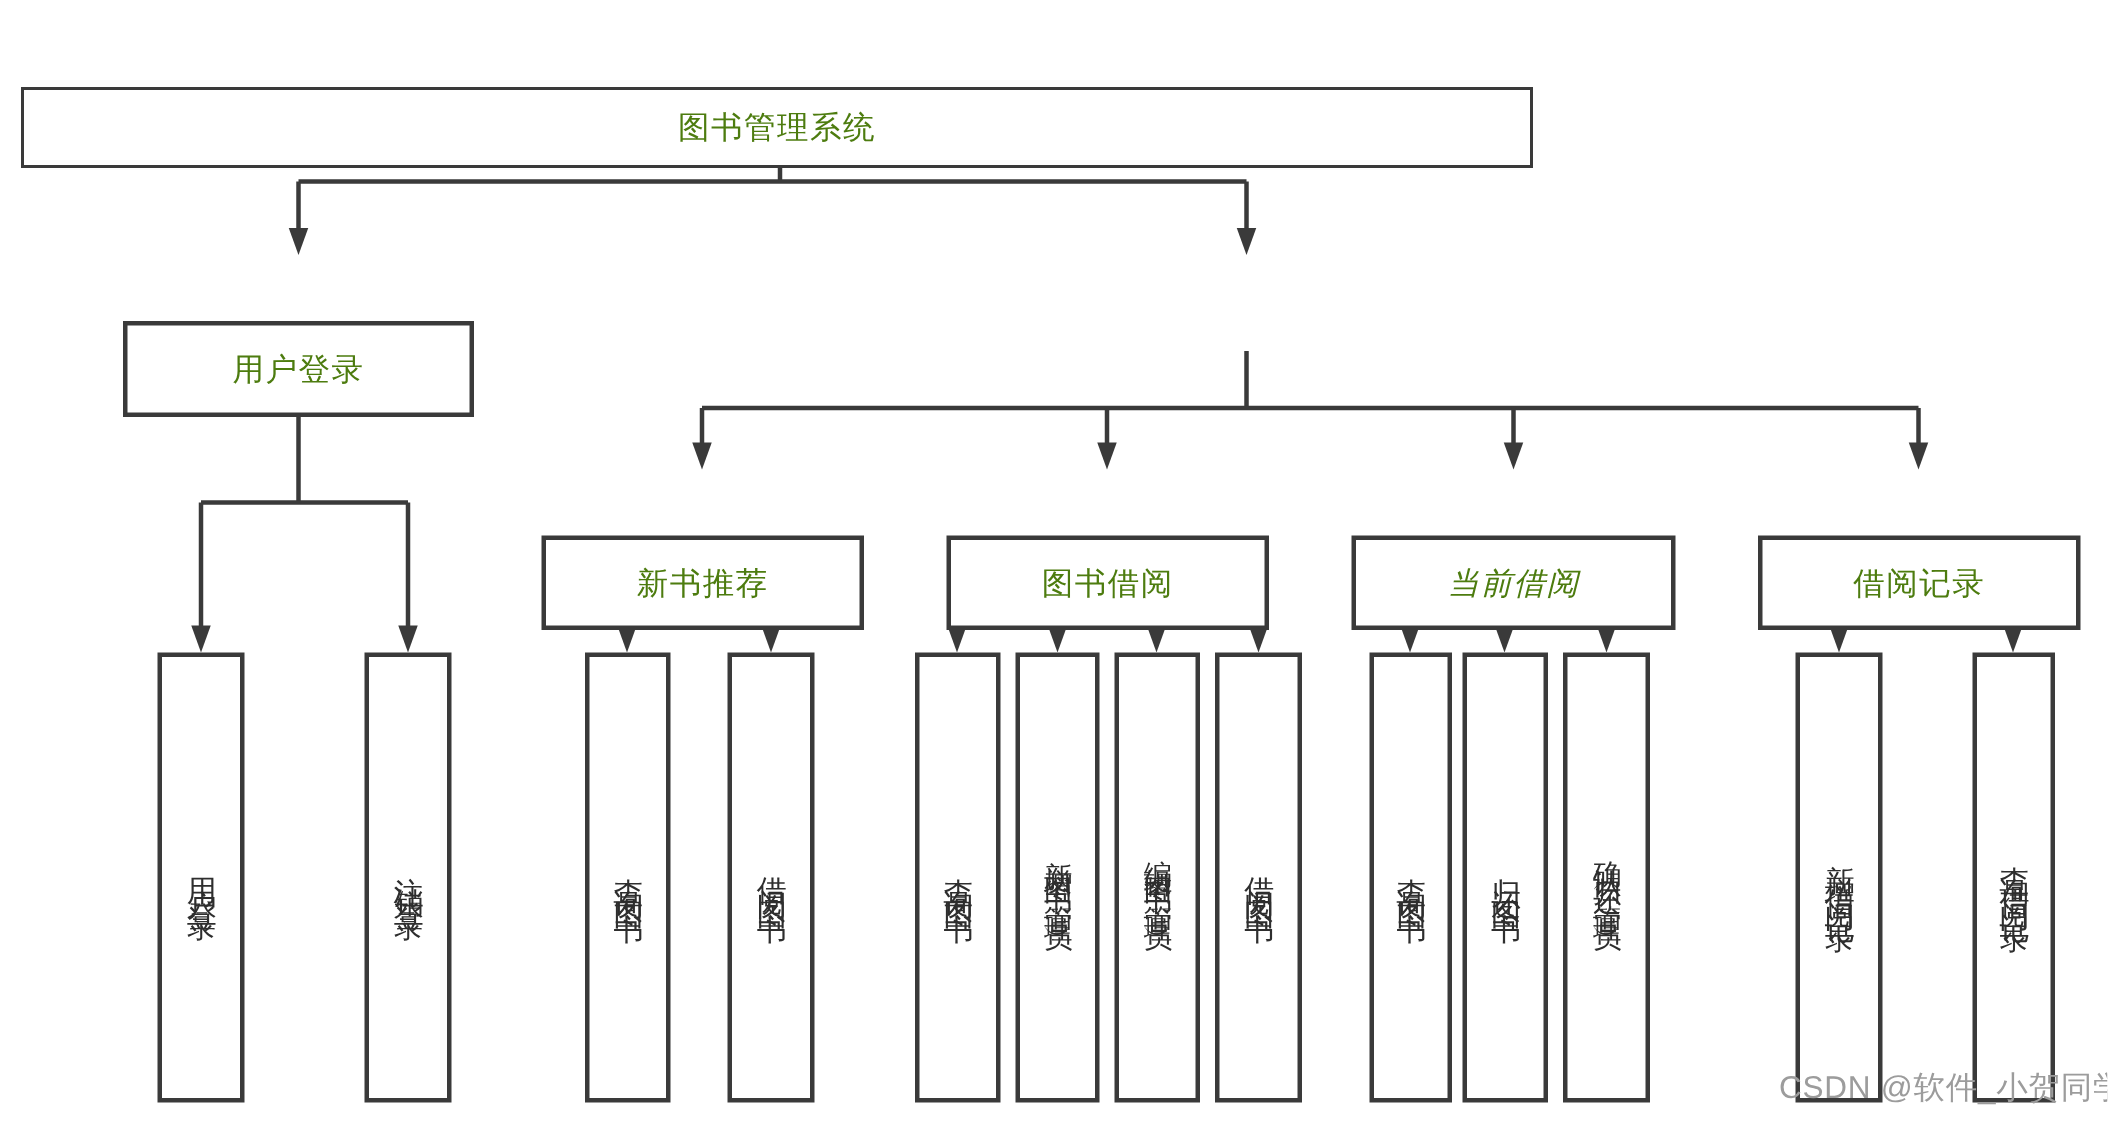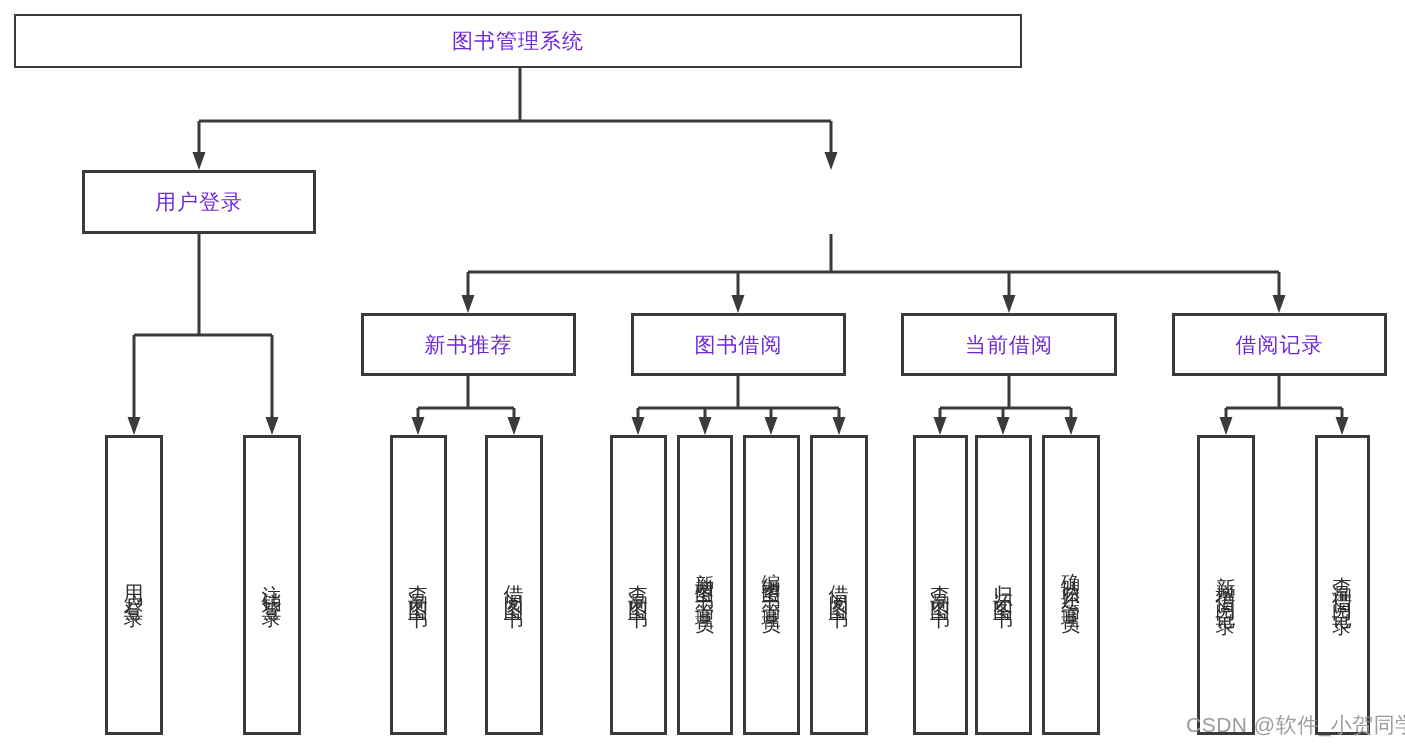--- a/index.html
+++ b/index.html
@@ -19,23 +19,24 @@
   .edges line { stroke: #3a3a3a; stroke-width: 3; }
   .edges polygon { fill: #3a3a3a; }
   .node {
     position: absolute;
     background: #ffffff;
     border: 3px solid #3a3a3a;
     display: flex;
     align-items: center;
     justify-content: center;
     font-size: 21px;
-    color: #6d28d9;
+    color: #4d7c0f;
     letter-spacing: 1px;
     box-sizing: border-box;
+    margin-top: 44px;
   }
   .node.root { border-width: 2px; }
   .leaf {
     position: absolute;
     background: #ffffff;
     border: 3px solid #3a3a3a;
     box-sizing: border-box;
     display: flex;
     align-items: center;
     justify-content: center;
@@ -138,21 +139,21 @@
       <polygon points="1335.5,417 1348.5,417 1342,435"></polygon>
     </g>
   </svg>
 
   <div class="node root" style="left:14px; top:14px; width:1008px; height:54px;">图书管理系统</div>
 
   <div class="node" style="left:82px; top:170px; width:234px; height:64px;">用户登录</div>
 
   <div class="node" style="left:631px; top:313px; width:215px; height:63px;">图书借阅</div>
   <div class="node" style="left:361px; top:313px; width:215px; height:63px;">新书推荐</div>
-  <div class="node" style="left:901px; top:313px; width:216px; height:63px;">当前借阅</div>
+  <div class="node" style="left:901px; top:313px; width:216px; height:63px;font-style:italic;">当前借阅</div>
   <div class="node" style="left:1172px; top:313px; width:215px; height:63px;">借阅记录</div>
 
   <div class="leaf" style="left:105px; top:435px; width:58px; height:300px;">用户登录</div>
   <div class="leaf" style="left:243px; top:435px; width:58px; height:300px;">注销登录</div>
 
   <div class="leaf" style="left:390px; top:435px; width:57px; height:300px;">查询图书</div>
   <div class="leaf" style="left:485px; top:435px; width:58px; height:300px;">借阅图书</div>
 
   <div class="leaf" style="left:610px; top:435px; width:57px; height:300px;">查询图书</div>
   <div class="leaf long" style="left:677px; top:435px; width:56px; height:300px;">新增图书（管理员）</div>

